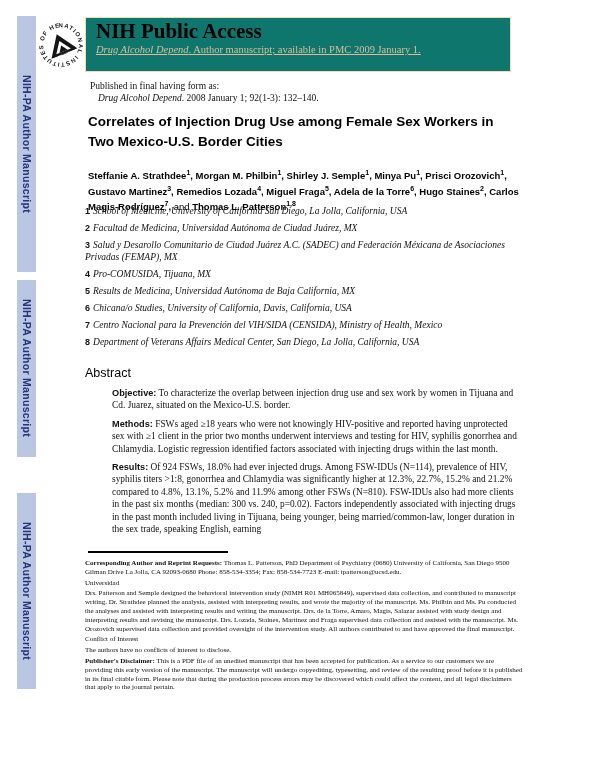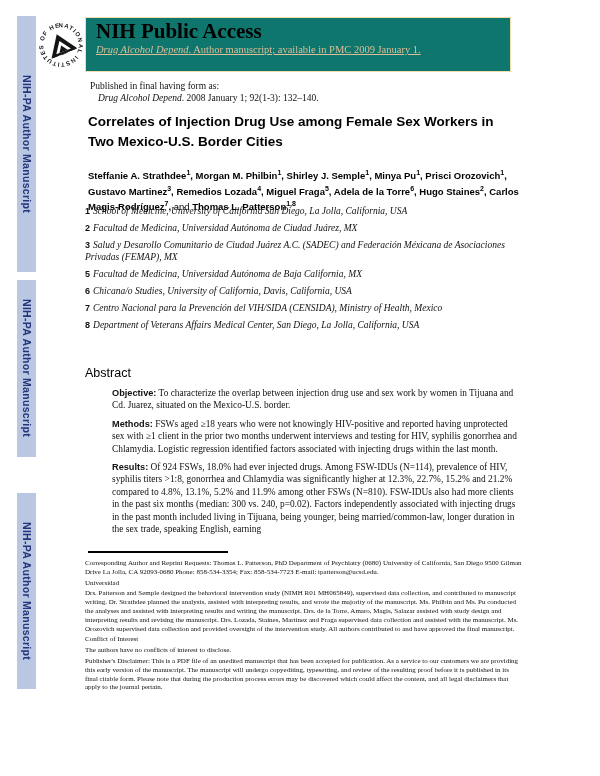--- a/index.html
+++ b/index.html
@@ -58,21 +58,21 @@
     position:absolute;left:85px;top:366px;
     font-family:"Liberation Sans", sans-serif;font-weight:400;font-size:12.5px;color:#000;
   }
   .abs-body{position:absolute;left:112px;top:387px;width:410px;}
   .abs-body p{margin:0 0 6px 0;font-size:9.4px;line-height:12.4px;}
   .abs-body .lab{font-family:"Liberation Sans", sans-serif;font-weight:700;font-size:9.2px;}
   
   .fn-rule{position:absolute;left:88px;top:551px;width:140px;height:2px;background:#000;}
   .footnotes{position:absolute;left:85px;top:559px;width:438px;}
   .footnotes p{margin:0 0 2px 0;font-size:7px;line-height:8.8px;color:#111;}
-  .footnotes b{font-weight:400;}
+  .footnotes b{font-weight:700;}
   .seal{transform:rotate(-8deg);}
 </style>
 </head>
 <body>
 
 <div class="page">
 
   <div class="strip strip1">
     <span>NIH-PA Author Manuscript</span>
   </div>
@@ -115,21 +115,22 @@
     <div>Correlates of Injection Drug Use among Female Sex Workers in</div>
     <div>Two Mexico-U.S. Border Cities</div>
   </div>
 
   <div class="authors" id="authors"><span>Steffanie A. Strathdee</span><sup>1</sup>, <span>Morgan M. Philbin</span><sup>1</sup>, <span>Shirley J. Semple</span><sup>1</sup>, <span>Minya Pu</span><sup>1</sup>, <span>Prisci Orozovich</span><sup>1</sup>, <span>Gustavo Martinez</span><sup>3</sup>, <span>Remedios Lozada</span><sup>4</sup>, <span>Miguel Fraga</span><sup>5</sup>, <span>Adela de la Torre</span><sup>6</sup>, <span>Hugo Staines</span><sup>2</sup>, <span>Carlos Magis-Rodríguez</span><sup>7</sup>, <span class="and">and </span><span>Thomas L. Patterson</span><sup>1,8</sup></div>
 
   <div class="affils" id="affils">
       <div class="affil"><span class="num">1</span><span>School of Medicine, University of California San Diego, La Jolla, California, USA</span></div>
       <div class="affil"><span class="num">2</span><span>Facultad de Medicina, Universidad Autónoma de Ciudad Juárez, MX</span></div>
       <div class="affil"><span class="num">3</span><span>Salud y Desarollo Comunitario de Ciudad Juárez A.C. (SADEC) and Federación Méxicana de Asociaciones Privadas (FEMAP), MX</span></div>
-      <div class="affil"><span class="num">5</span><span>Facultad de Medicina, Universidad Autónoma de Baja California, MX</span></div>
+      <div class="affil"><span class="num">4</span><span>Pro-COMUSIDA, Tijuana, MX</span></div>
+      <div class="affil"><span class="num">5</span><span>Results de Medicina, Universidad Autónoma de Baja California, MX</span></div>
       <div class="affil"><span class="num">6</span><span>Chicana/o Studies, University of California, Davis, California, USA</span></div>
       <div class="affil"><span class="num">7</span><span>Centro Nacional para la Prevención del VIH/SIDA (CENSIDA), Ministry of Health, Mexico</span></div>
       <div class="affil"><span class="num">8</span><span>Department of Veterans Affairs Medical Center, San Diego, La Jolla, California, USA</span></div>
     </div>
 
   <div class="abs-head">Abstract</div>
   <div class="abs-body" id="absbody">
       <p><span class="lab">Objective:</span> To characterize the overlap between injection drug use and sex work by women in Tijuana and Cd. Juarez, situated on the Mexico-U.S. border.</p>
       <p><span class="lab">Methods:</span> FSWs aged ≥18 years who were not knowingly HIV-positive and reported having unprotected sex with ≥1 client in the prior two months underwent interviews and testing for HIV, syphilis gonorrhea and Chlamydia. Logistic regression identified factors associated with injecting drugs within the last month.</p>
       <p><span class="lab">Results:</span> Of 924 FSWs, 18.0% had ever injected drugs. Among FSW-IDUs (N=114), prevalence of HIV, syphilis titers &gt;1:8, gonorrhea and Chlamydia was significantly higher at 12.3%, 22.7%, 15.2% and 21.2% compared to 4.8%, 13.1%, 5.2% and 11.9% among other FSWs (N=810). FSW-IDUs also had more clients in the past six months (median: 300 vs. 240, p=0.02). Factors independently associated with injecting drugs in the past month included living in Tijuana, being younger, being married/common-law, longer duration in the sex trade, speaking English, earning</p>

